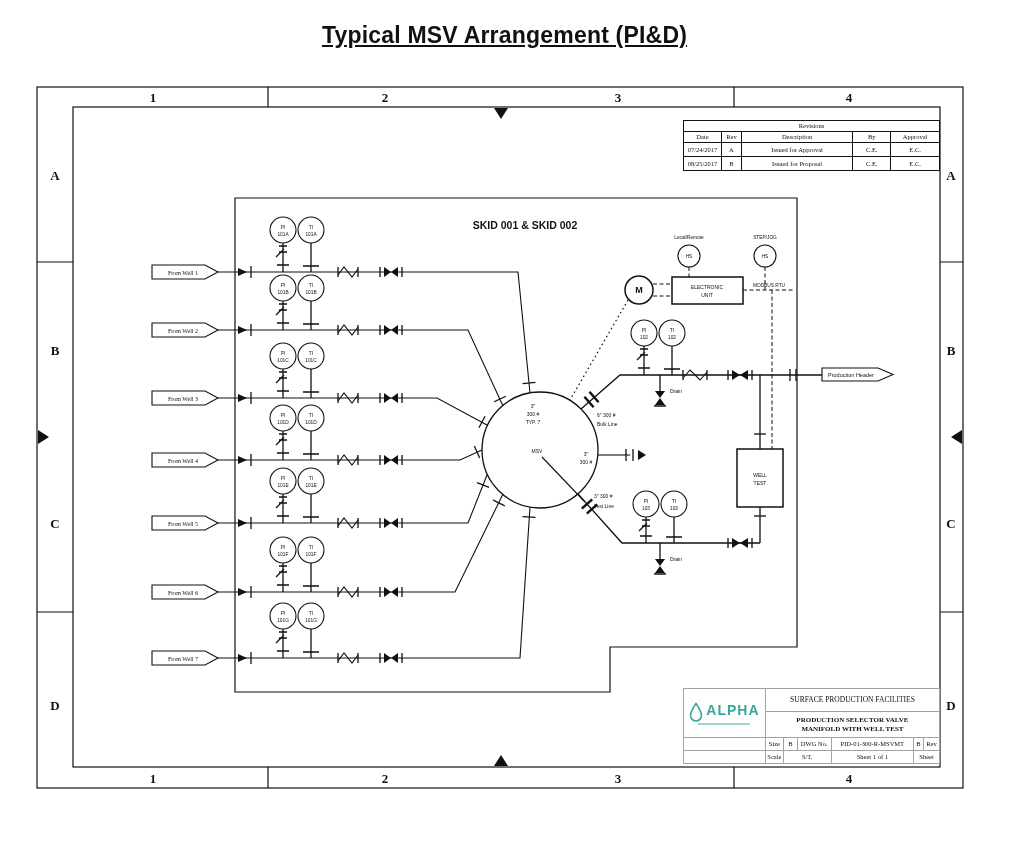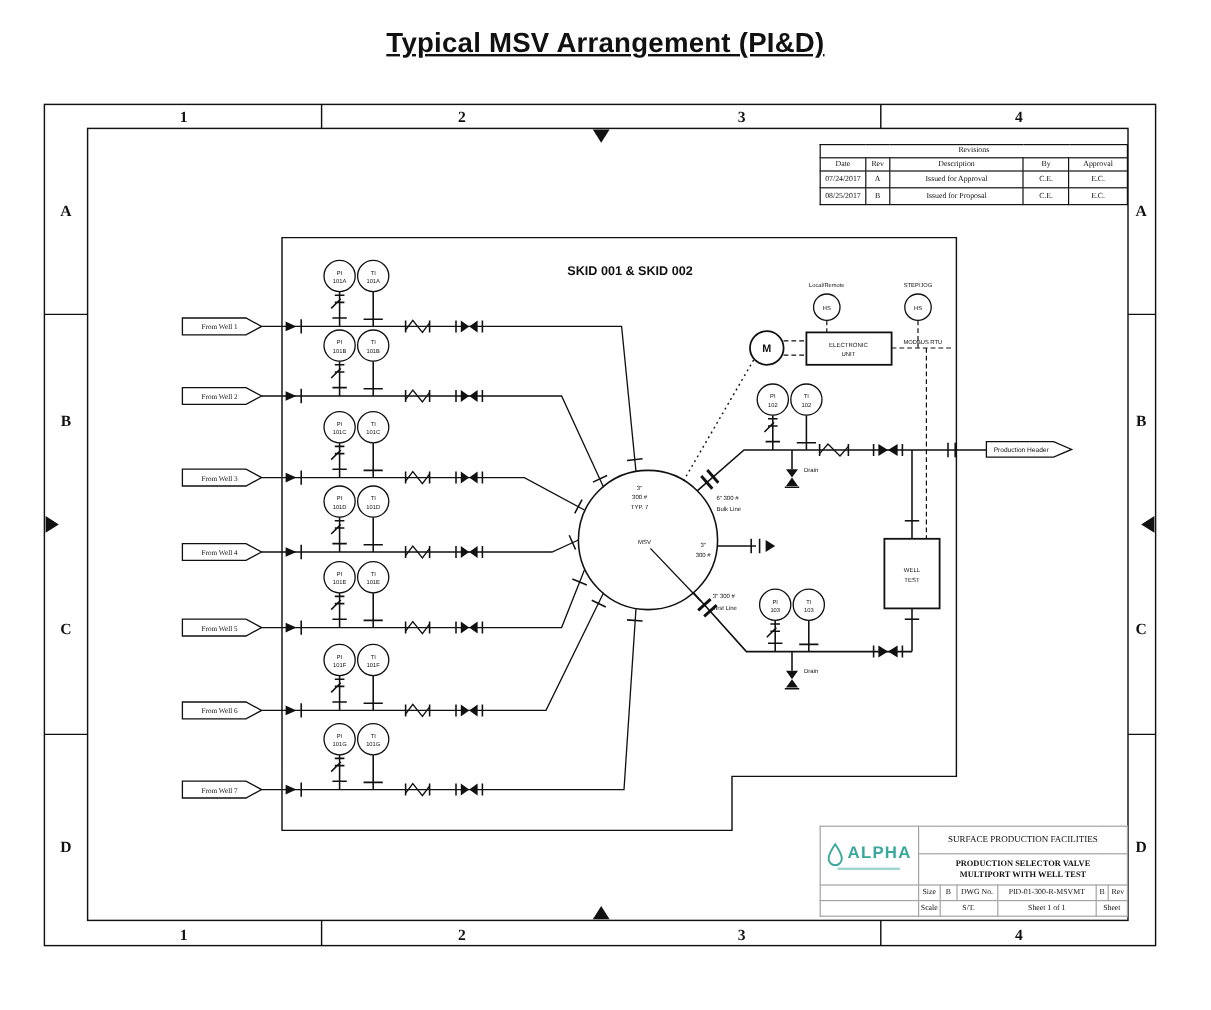--- a/index.html
+++ b/index.html
@@ -362,21 +362,21 @@
           </svg>
           <span class="logo-text">ALPHA</span>
         </div>
         <div class="logo-tag"></div>
       </td>
       <td colspan="6" class="fac">SURFACE PRODUCTION FACILITIES</td>
     </tr>
     <tr>
       <td colspan="6" class="ttl">
         <div>PRODUCTION SELECTOR VALVE</div>
-        <div>MULTIPORT WITH WELL TEST</div>
+        <div>MANIFOLD WITH WELL TEST</div>
       </td>
     </tr>
     <tr class="sm">
       <td></td>
       <td>Size</td>
       <td>B</td>
       <td>DWG No.</td>
       <td>PID-01-300-R-MSVMT</td>
       <td>B</td>
       <td>Rev</td>

